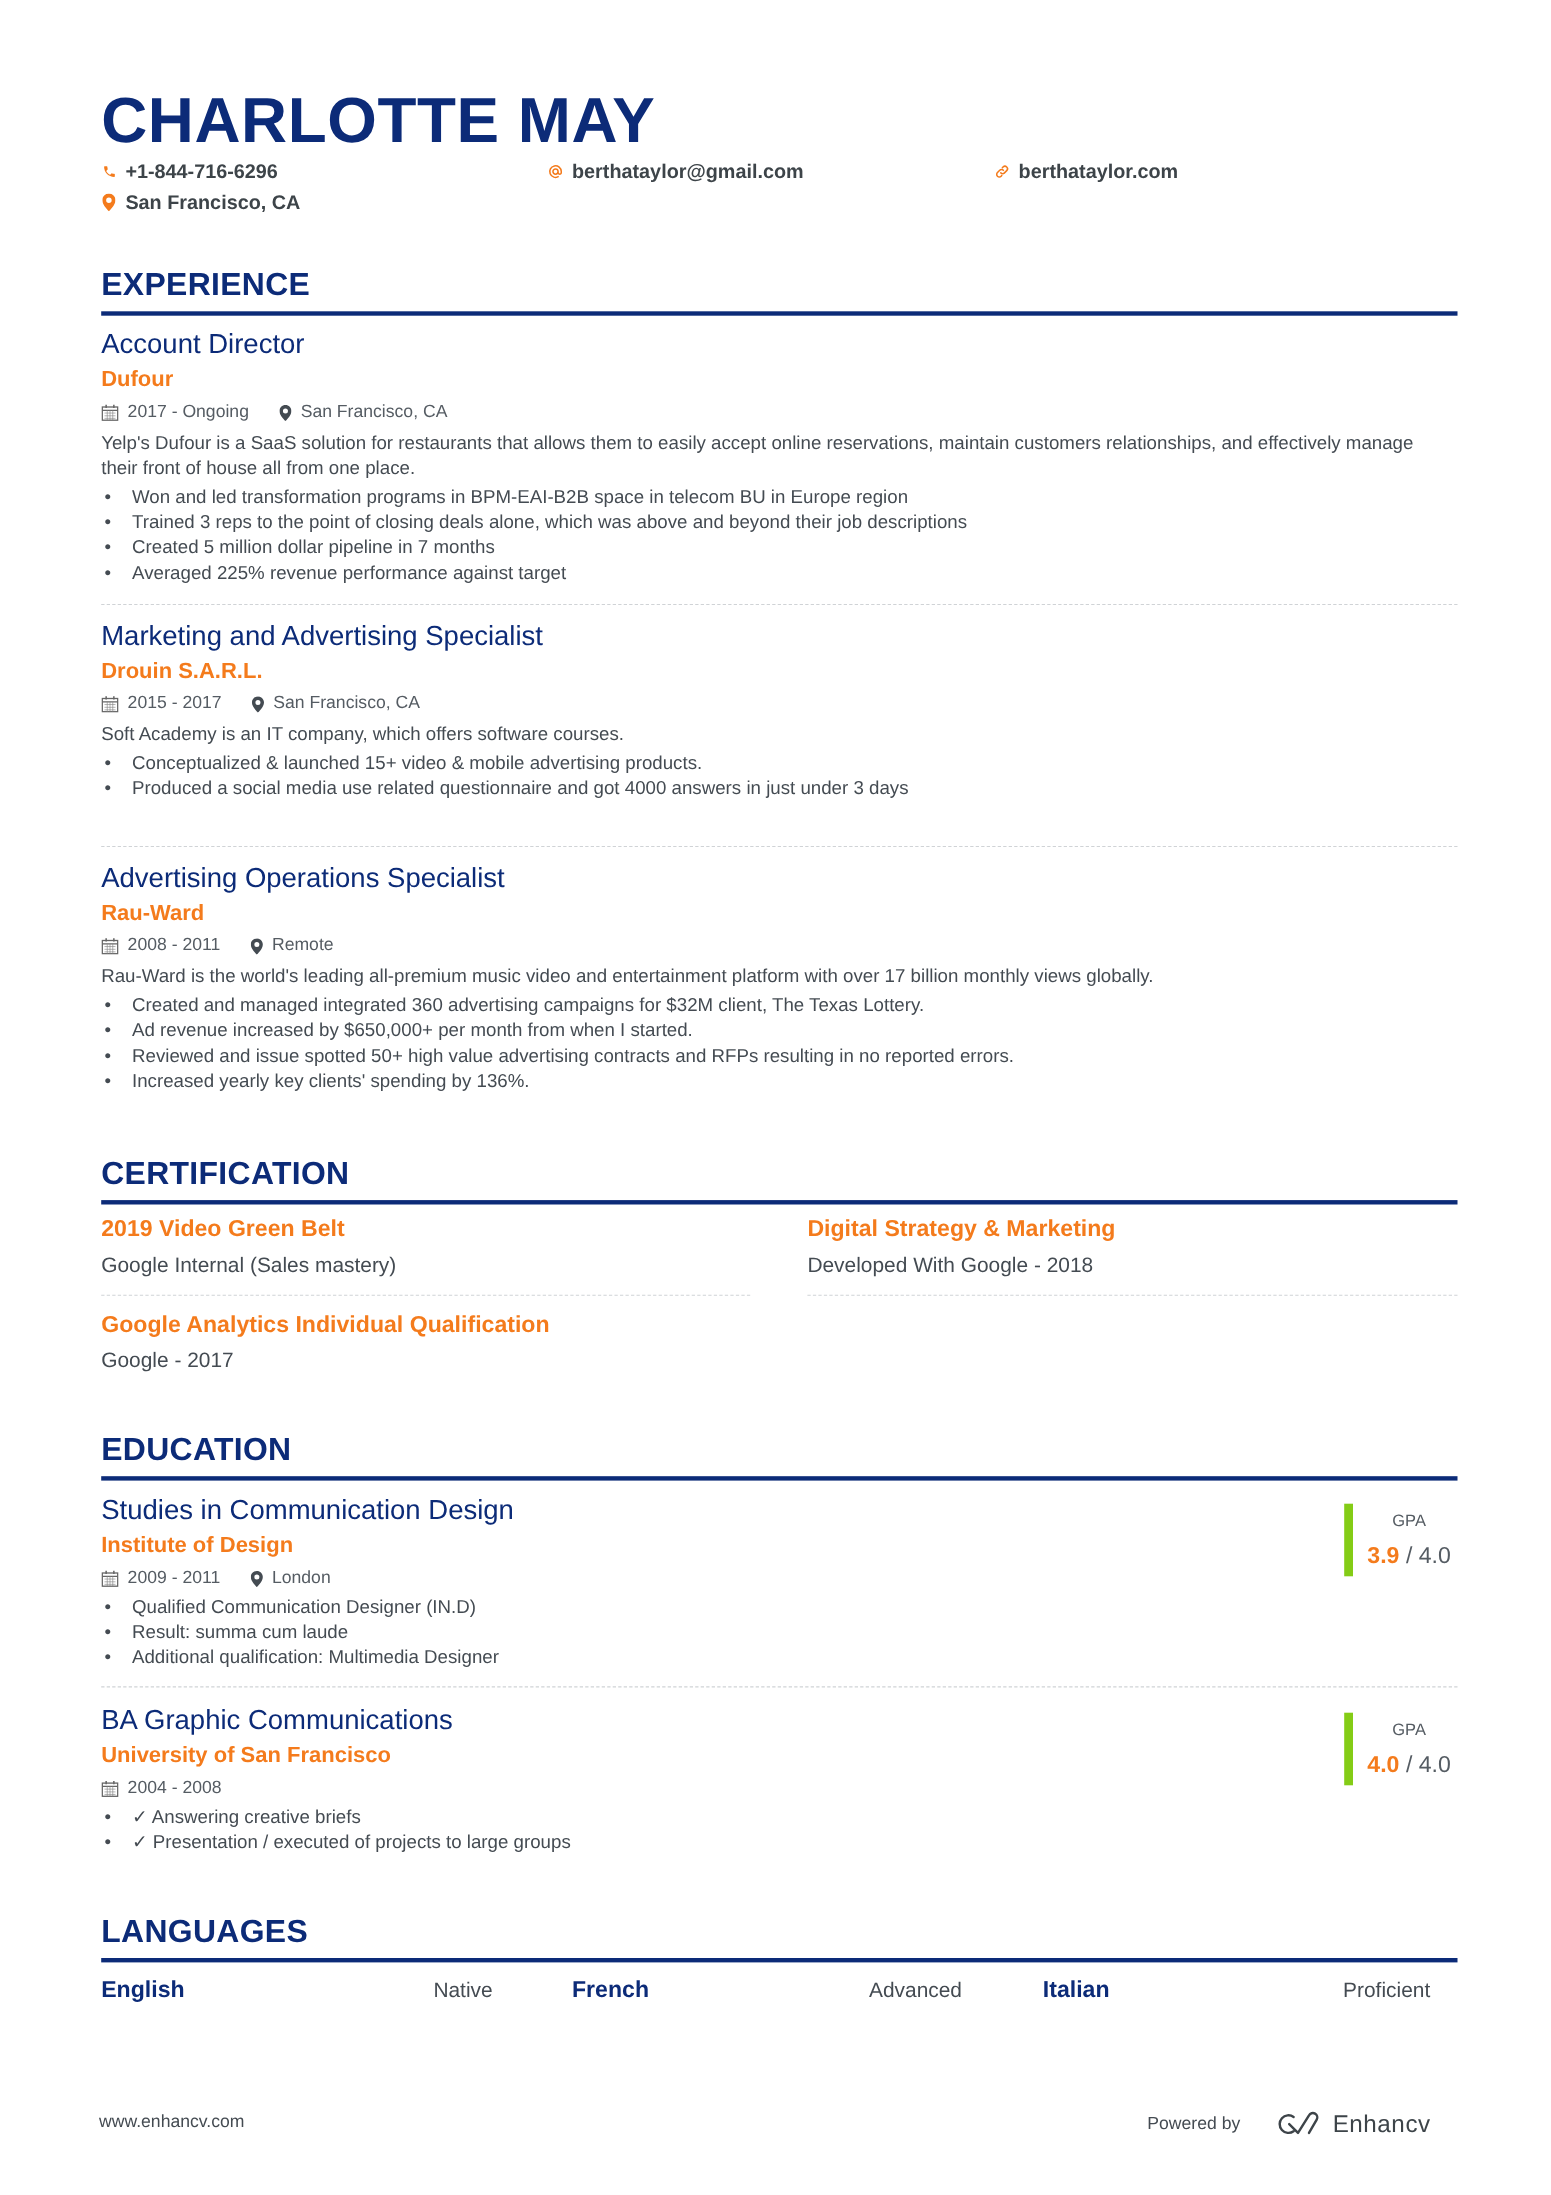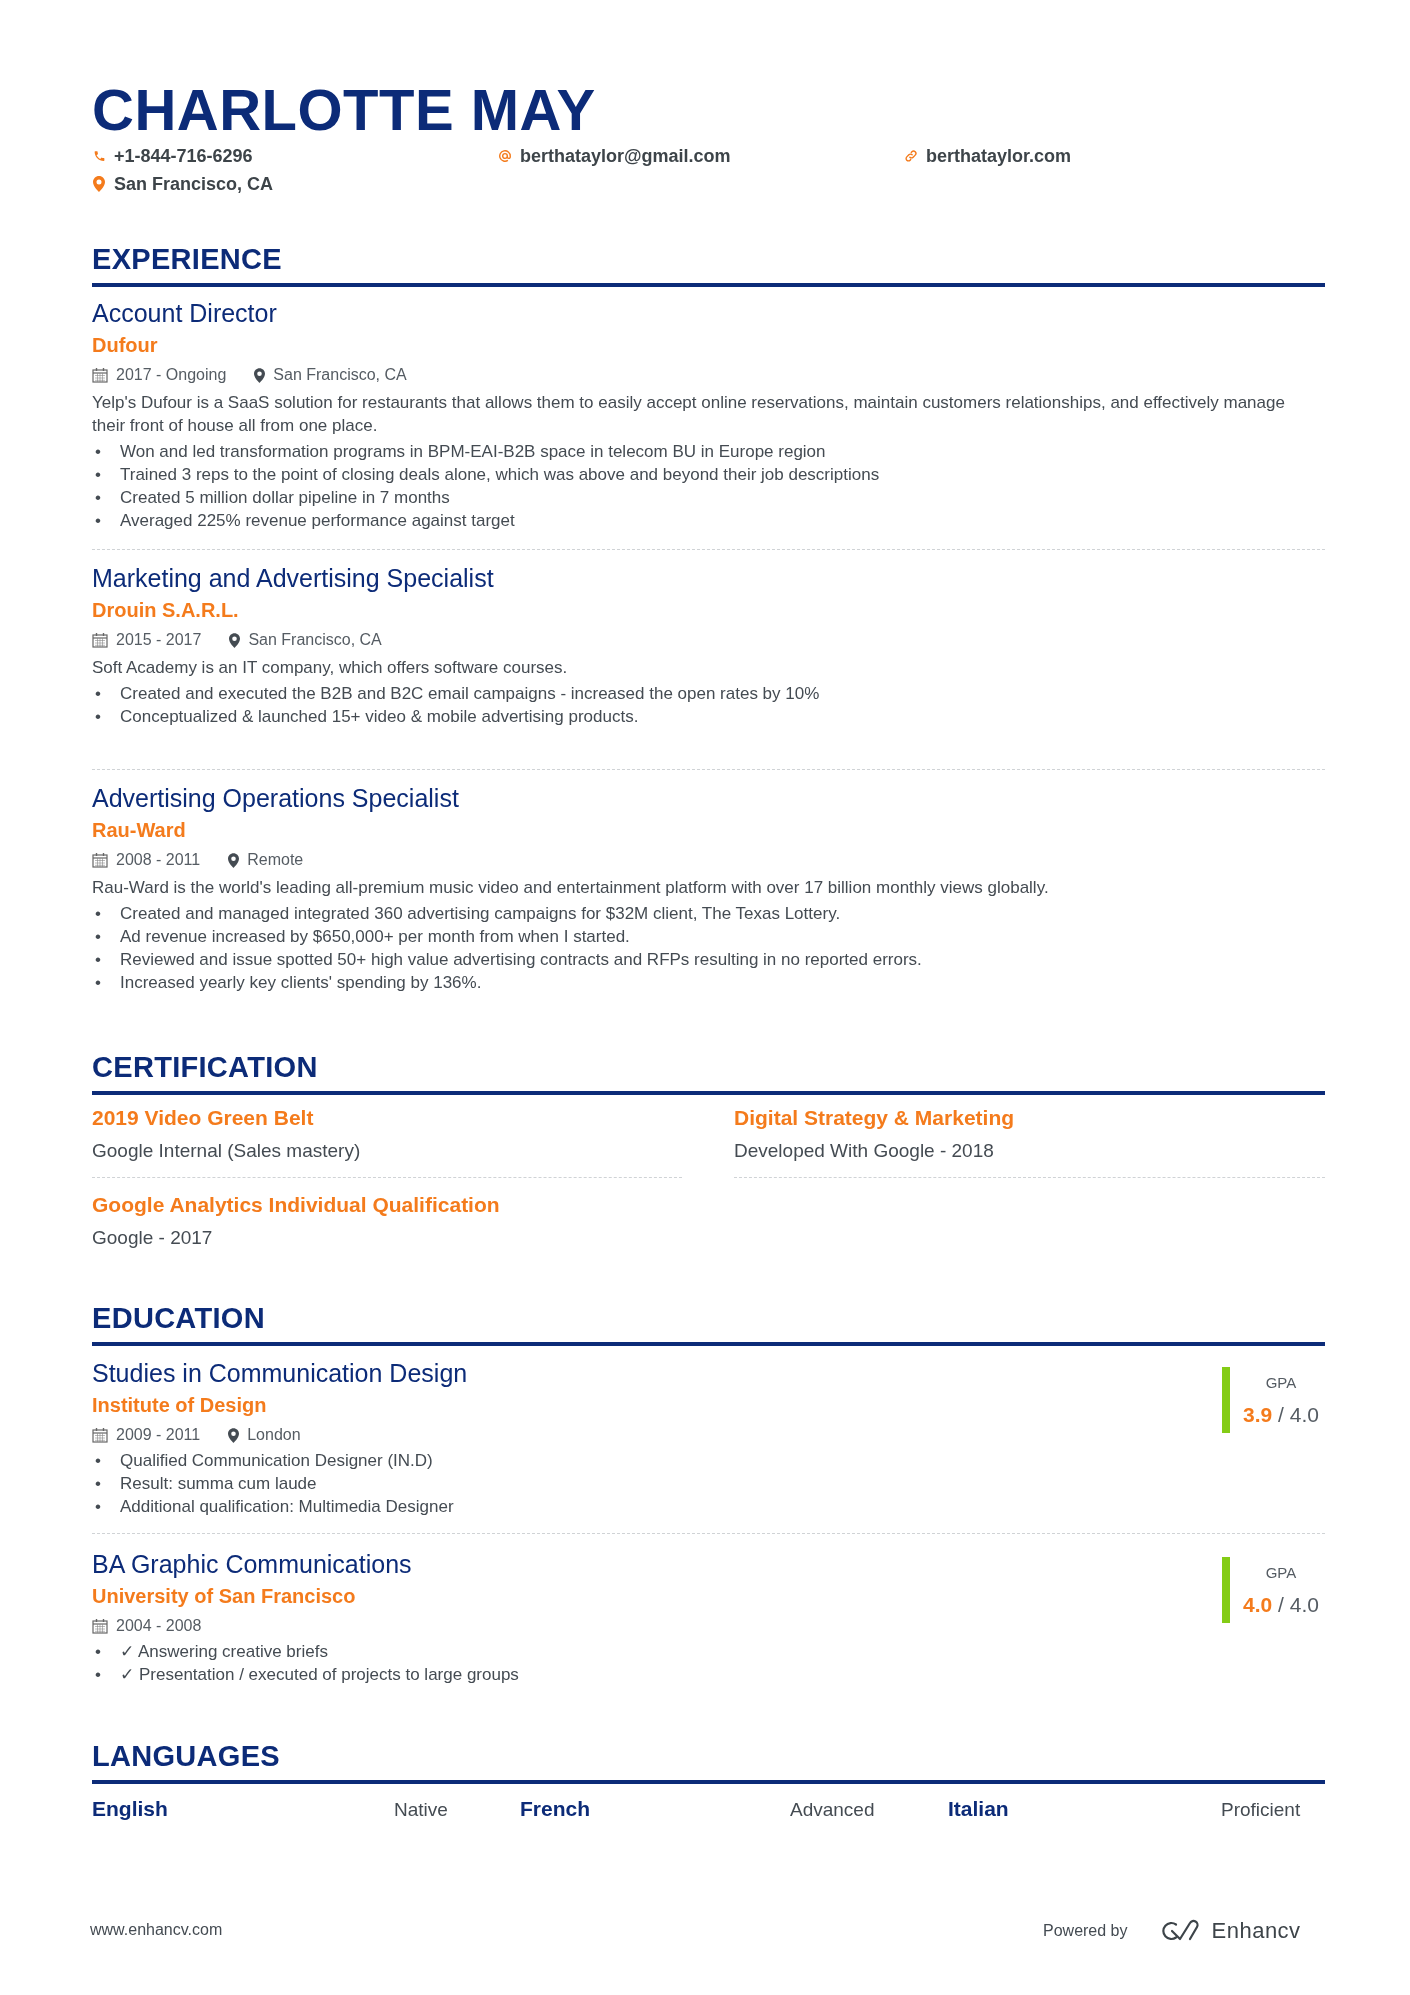--- a/index.html
+++ b/index.html
@@ -132,22 +132,22 @@
       <span class="gap"></span>
       <span class="m-ico">
         <svg width="11" height="15" viewBox="0 0 24 32">
             <path fill="#444b52" d="M12 0C5.4 0 0 5.4 0 12c0 9 12 20 12 20s12-11 12-20C24 5.4 18.6 0 12 0zm0 17a5 5 0 1 1 0-10 5 5 0 0 1 0 10z"></path>
           </svg>
       </span>
       <span>San Francisco, CA</span>
     </div>
     <div class="desc">Soft Academy is an IT company, which offers software courses.</div>
     <ul class="bullets">
-      <li>Created and executed the B2B and B2C email campaigns - increased the open rates by 10%</li>
       <li>Conceptualized &amp; launched 15+ video &amp; mobile advertising products.</li>
+      <li>Produced a social media use related questionnaire and got 4000 answers in just under 3 days</li>
     </ul>
   </div>
   <div class="dash" style="top:769px; width:1233px;"></div>
 
   <div class="entry" style="top:783px;">
     <div class="role">Advertising Operations Specialist</div>
     <div class="company">Rau-Ward</div>
     <div class="meta">
       <span class="m-ico">
         <svg width="16" height="16" viewBox="0 0 16 16">

